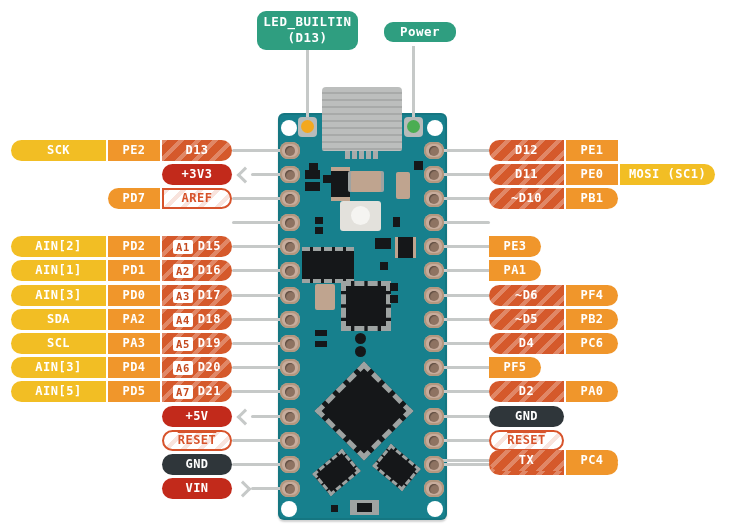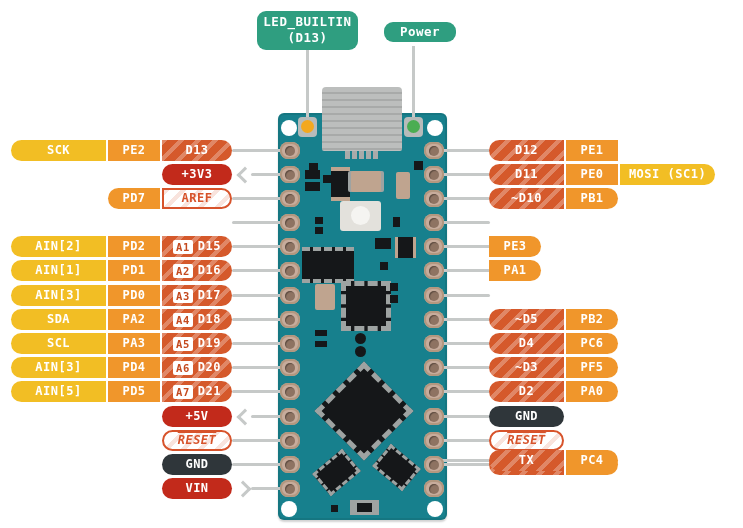--- a/index.html
+++ b/index.html
@@ -13,21 +13,21 @@
         font-weight:bold;font-size:12px;letter-spacing:.5px;white-space:nowrap;}
   .w73{width:95px}.w74{width:52px}.w70{width:70px}.w75{width:75px}.w95{width:95px}
   .c-y{background:#F2BE24;}
   .c-o{background:#F0962B;}
   .c-d{background:repeating-linear-gradient(135deg,rgba(255,255,255,.28) 0 4px,transparent 4px 12px) #D5592B;}
   .c-red{background:#C22A1B;}
   .c-blk{background:#2F363A;}
   .c-out{background:repeating-linear-gradient(135deg,rgba(215,83,43,.16) 0 4px,transparent 4px 12px) #fff;
          border:2px solid #D7532B;color:#D7532B;line-height:16px;}
   .pl{border-radius:11px 0 0 11px}.pr{border-radius:0 11px 11px 0}.pb{border-radius:11px}
-  .ovl{text-decoration:overline;font-style:italic;}
+  .ovl{text-decoration:overline;}
   .pinwrap{display:flex;align-items:center;justify-content:center;gap:5px;}
   .achip{display:inline-block;background:#fff;color:#C44A1F;font-weight:bold;font-size:10.5px;
          height:14px;line-height:14px;padding:0 3px;border-radius:2px;}
   .dlabel{color:#fff;}
   
   .ln{position:absolute;top:9px;height:3px;background:#C6C9C8;border-radius:2px;z-index:2;}
   .ll{left:232px;width:53px;}
   .lls{left:251px;width:34px;}
   .rl{left:440px;width:50px;}
   .chv{position:absolute;top:5px;width:9px;height:9px;z-index:2;
@@ -279,39 +279,42 @@
   </div>
 </div>
 <div class="row" style="top:260px">
   <span class="ln rl"></span>
   <div class="rg">
     <span class="pill c-o w74 pr">PA1</span>
   </div>
 </div>
 <div class="row" style="top:285px">
   <span class="ln rl"></span>
+  <div class="rg">
+    <span class="pill c-d w75 pl">~D6</span>
+    <span class="pill c-o w74 pr">PF4</span>
+  </div>
 </div>
 <div class="row" style="top:309px">
   <span class="ln rl"></span>
   <div class="rg">
     <span class="pill c-d w75 pl">~D5</span>
     <span class="pill c-o w74 pr">PB2</span>
   </div>
 </div>
 <div class="row" style="top:333px">
   <span class="ln rl"></span>
   <div class="rg">
     <span class="pill c-d w75 pl">D4</span>
     <span class="pill c-o w74 pr">PC6</span>
   </div>
 </div>
 <div class="row" style="top:357px">
   <span class="ln rl"></span>
   <div class="rg">
-    <span class="pill c-d w75 pl">~D3</span>
     <span class="pill c-o w74 pr">PF5</span>
   </div>
 </div>
 <div class="row" style="top:381px">
   <span class="ln rl"></span>
   <div class="rg">
     <span class="pill c-d w75 pl">D2</span>
     <span class="pill c-o w74 pr">PA0</span>
   </div>
 </div>

